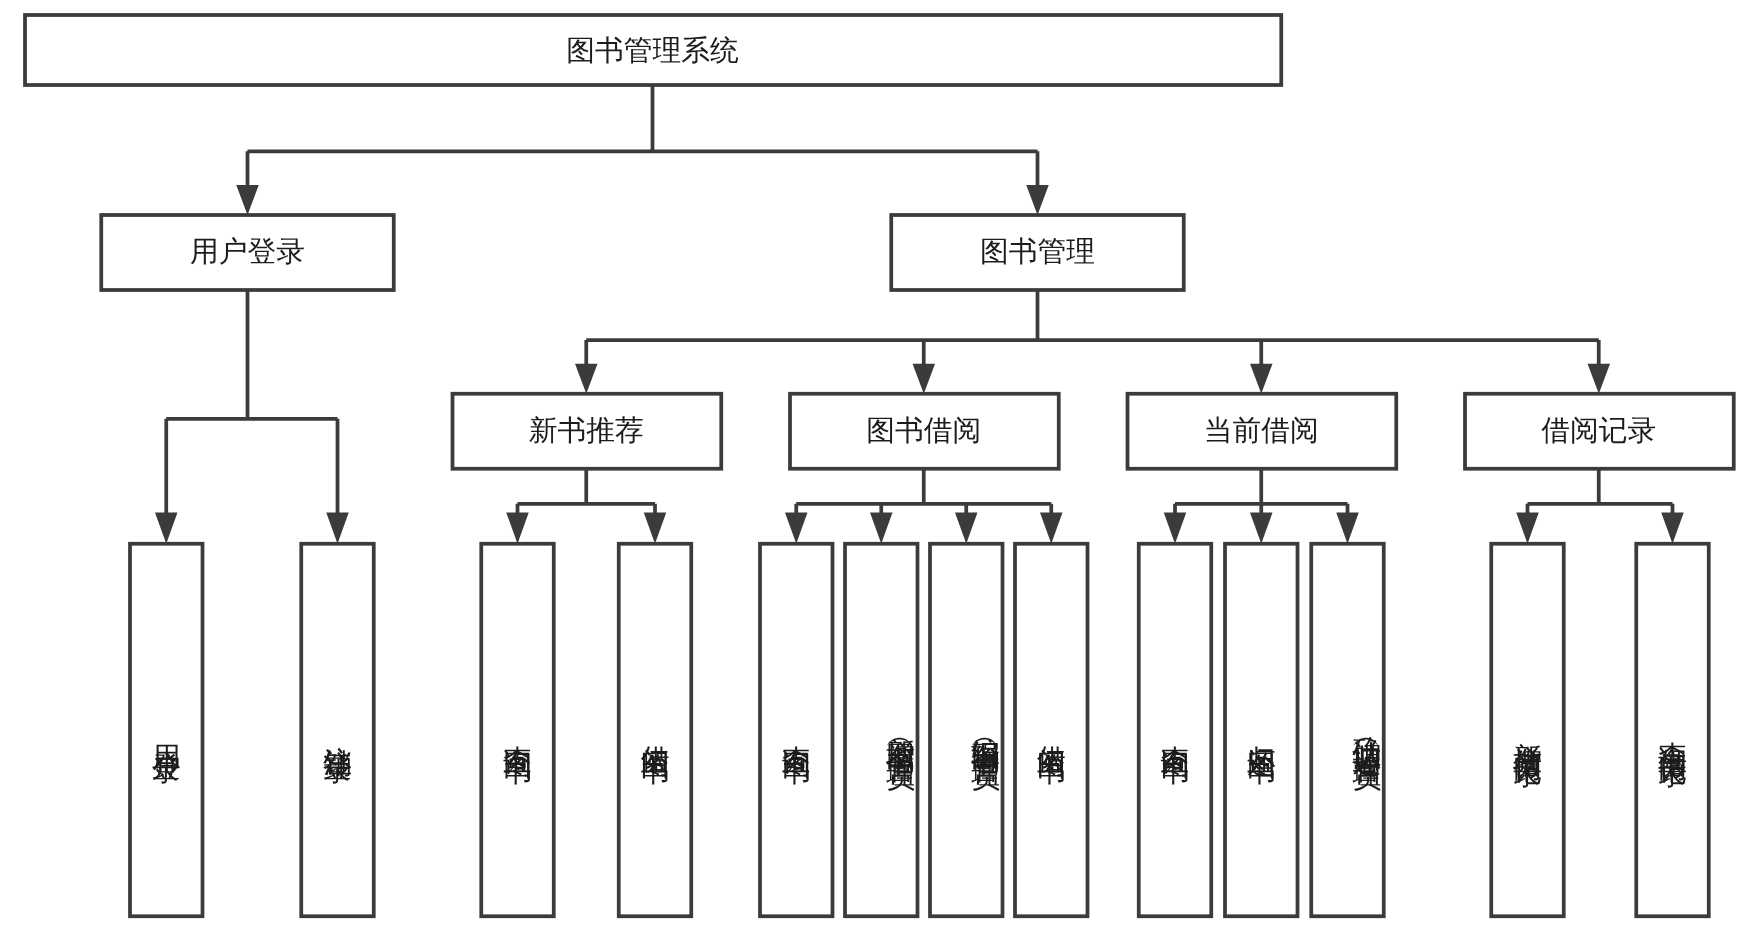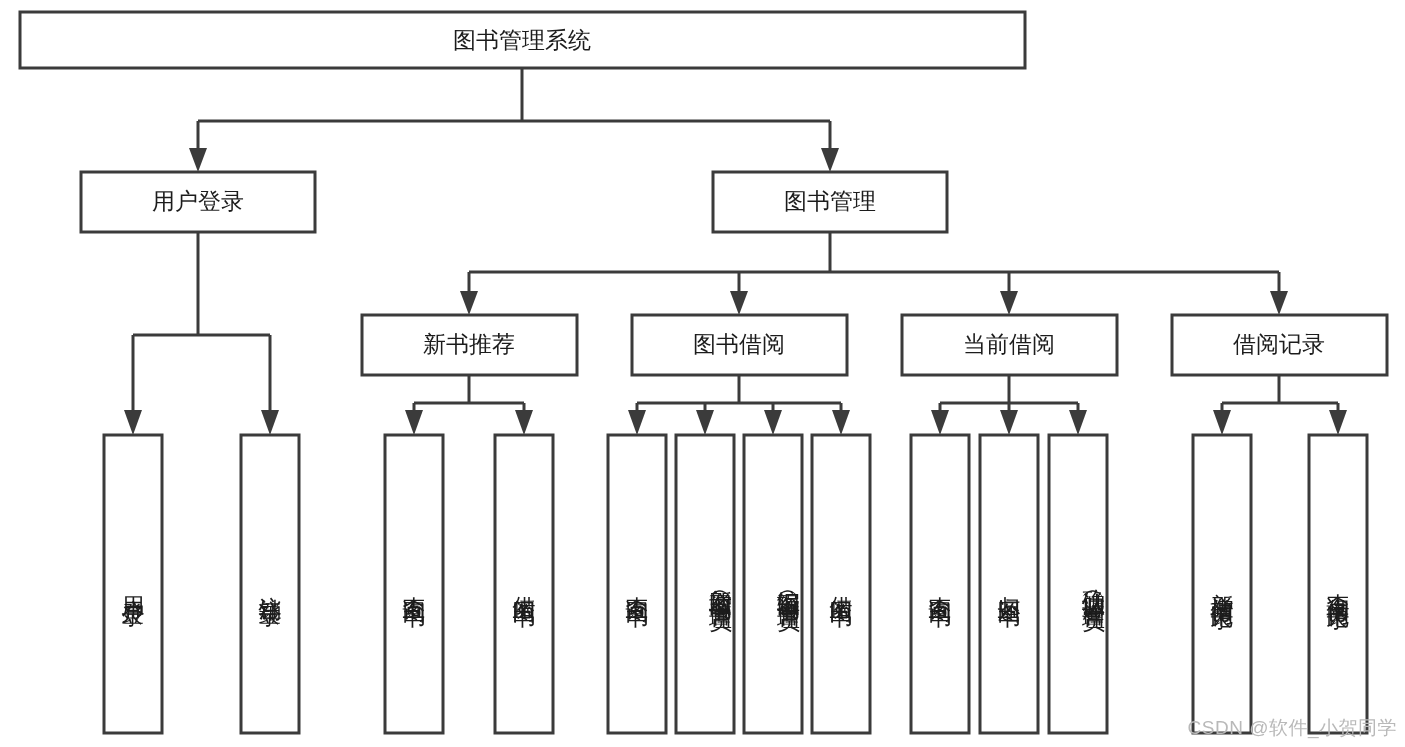--- a/index.html
+++ b/index.html
@@ -214,14 +214,13 @@
   <div class="leaf-label-wrap" style="left:744px; top:437px; width:58px; height:294px; align-items:flex-start;">编辑图书（管理员）</div>
   <div class="leaf-label-wrap" style="left:812px; top:435px; width:58px; height:298px;">借阅图书</div>
 
   <div class="leaf-label-wrap" style="left:911px; top:435px; width:58px; height:298px;">查询图书</div>
   <div class="leaf-label-wrap" style="left:980px; top:435px; width:58px; height:298px;">归还图书</div>
   <div class="leaf-label-wrap" style="left:1049px; top:437px; width:58px; height:294px; align-items:flex-start;">确认归还（管理员）</div>
 
   <div class="leaf-label-wrap" style="left:1193px; top:435px; width:58px; height:298px;">新增借阅记录</div>
   <div class="leaf-label-wrap" style="left:1309px; top:435px; width:58px; height:298px;">查询借阅记录</div>
 
-  <div class="watermark">CSDN @软件_小贺同学</div>
 </div>
 
 </body></html>

